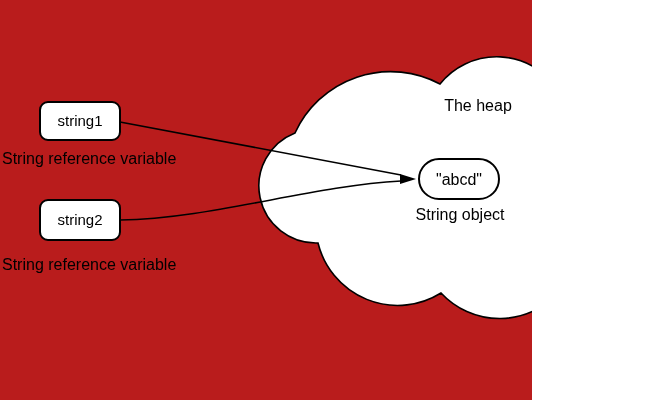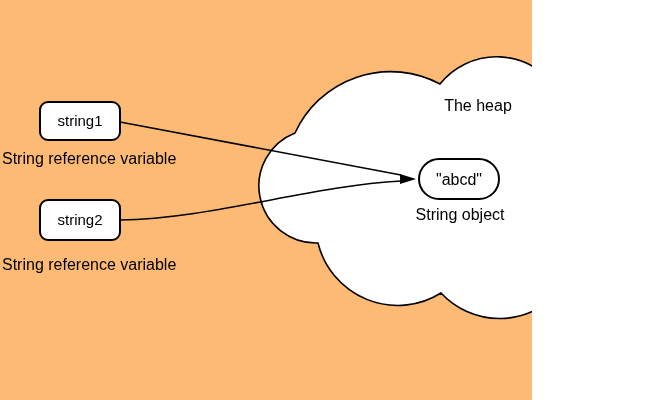--- a/index.html
+++ b/index.html
@@ -1,20 +1,20 @@
 <!DOCTYPE html>
 <html><head>
 <meta charset="utf-8">
 <style>
   html, body { margin: 0; padding: 0; background: #ffffff; }
   .canvas {
     position: relative;
     width: 532px;
     height: 400px;
-    background: #fdba74;
+    background: #b91c1c;
     overflow: hidden;
   }
   svg { display: block; }
   svg text {
     font-family: "Liberation Sans", sans-serif;
     fill: #000000;
   }
   .caption   { font-size: 16px; }
   .box-label { font-size: 15px; }
   .heap-label { font-size: 16px; }

